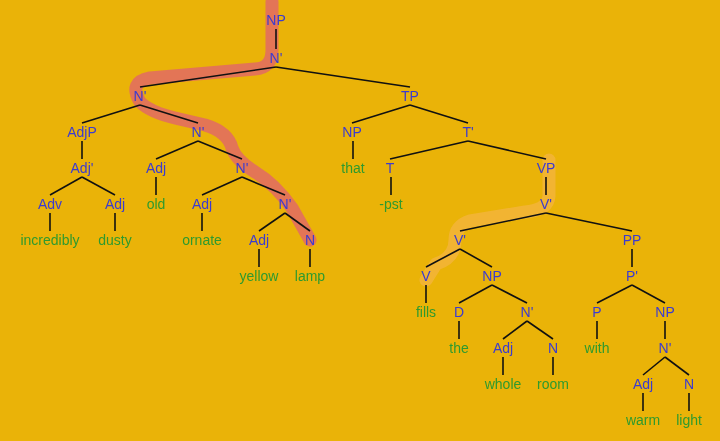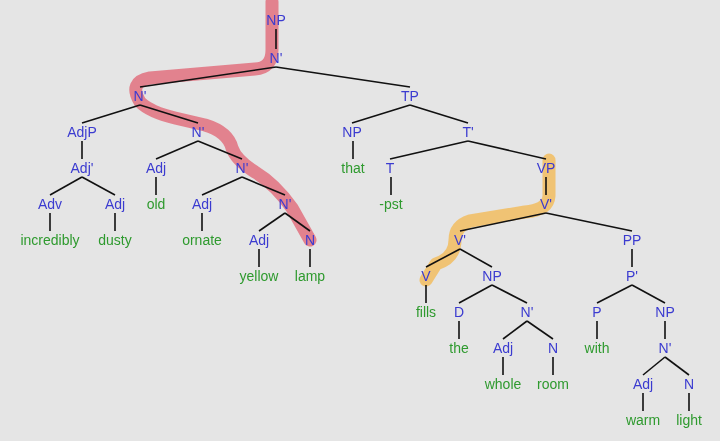--- a/index.html
+++ b/index.html
@@ -1,16 +1,16 @@
 <!DOCTYPE html>
 <html><head>
 <meta charset="utf-8">
 <style>
   html, body { margin: 0; padding: 0; background: #ffffff; }
-  #canvas { position: relative; width: 720px; height: 441px; overflow: hidden; background: #e5e5e5; }
+  #canvas { position: relative; width: 720px; height: 441px; overflow: hidden; background: #eab308; }
   svg { position: absolute; left: 0; top: 0; }
   .node { font-family: "Liberation Sans", sans-serif; font-size: 14px; text-anchor: middle; dominant-baseline: central; }
   .cat { fill: #3b3bd0; }
   .word { fill: #2e9a2e; }
   .edge { stroke: #111111; stroke-width: 1.6; fill: none; }
   .hl-red { stroke: #e06070; stroke-opacity: 0.75; stroke-width: 13; fill: none; stroke-linecap: round; stroke-linejoin: round; }
   .hl-orange { stroke: #f5b545; stroke-opacity: 0.7; stroke-width: 13; fill: none; stroke-linecap: round; stroke-linejoin: round; }
 </style>
 </head>
 <body>

